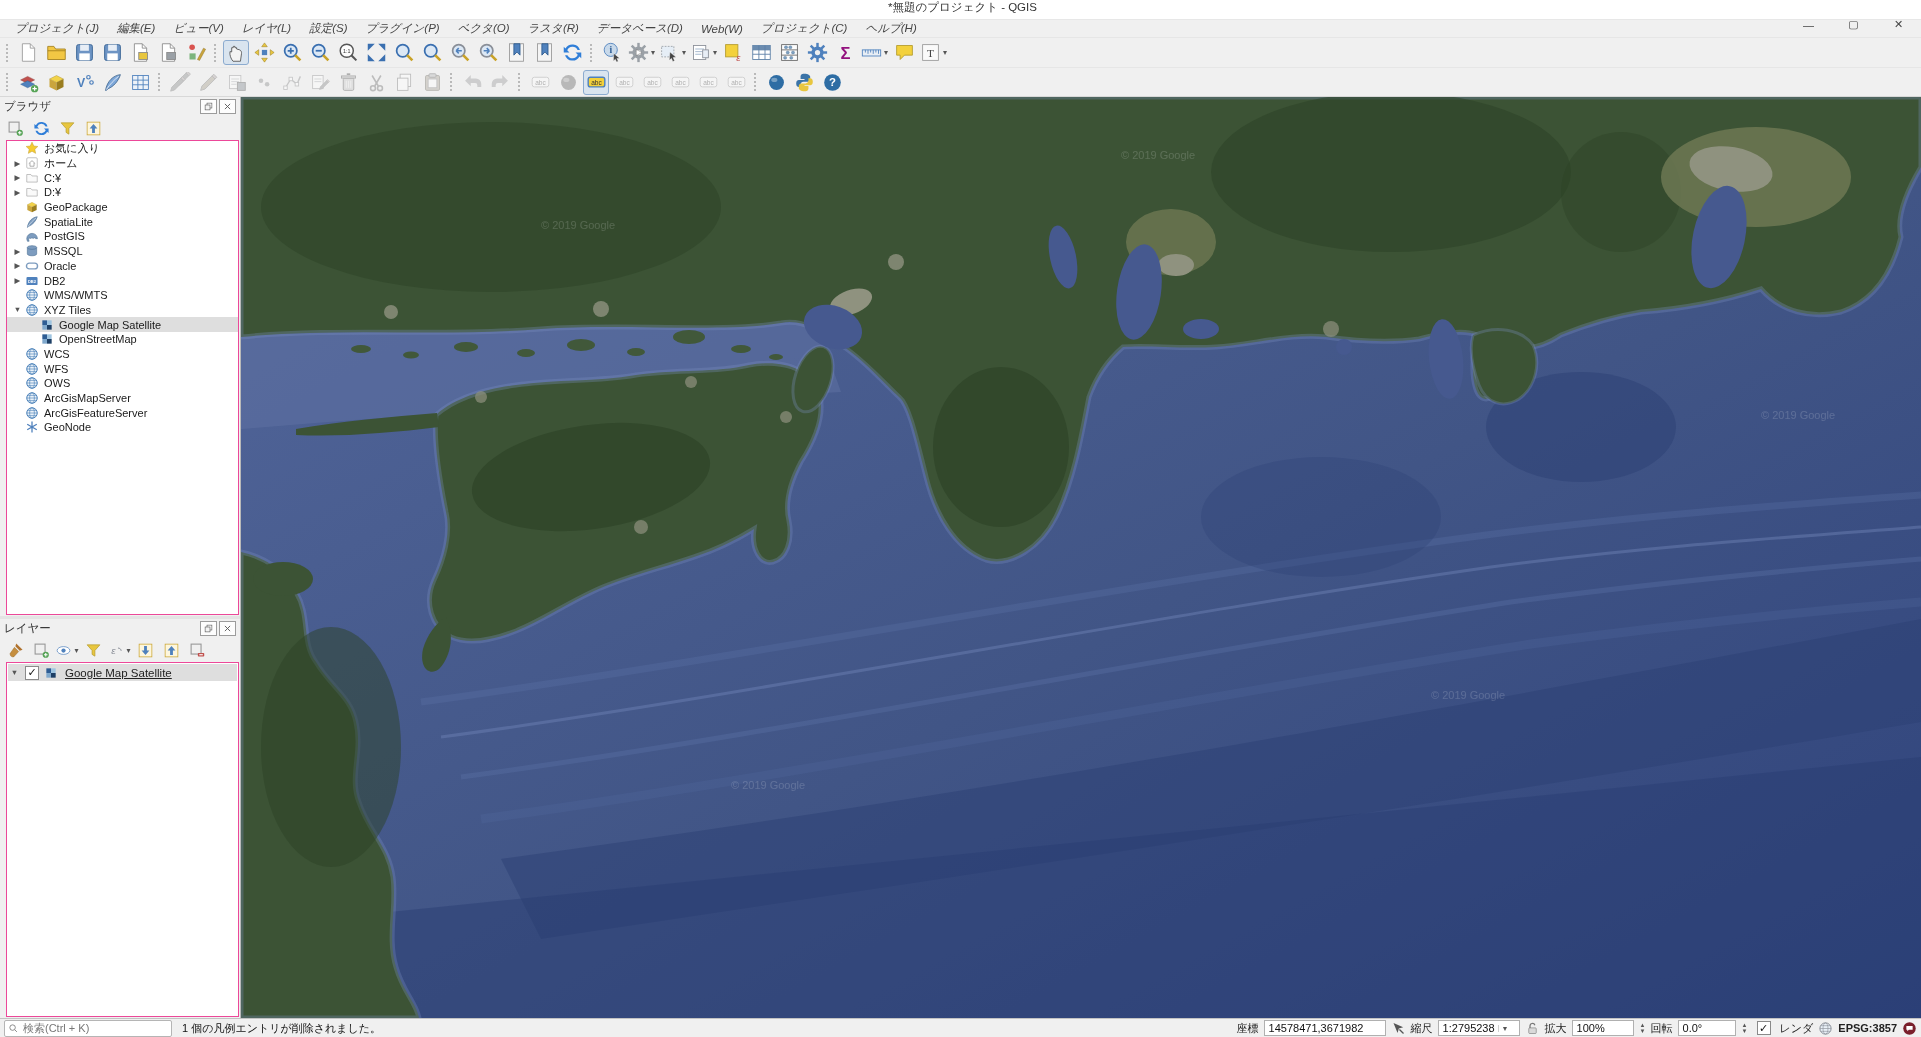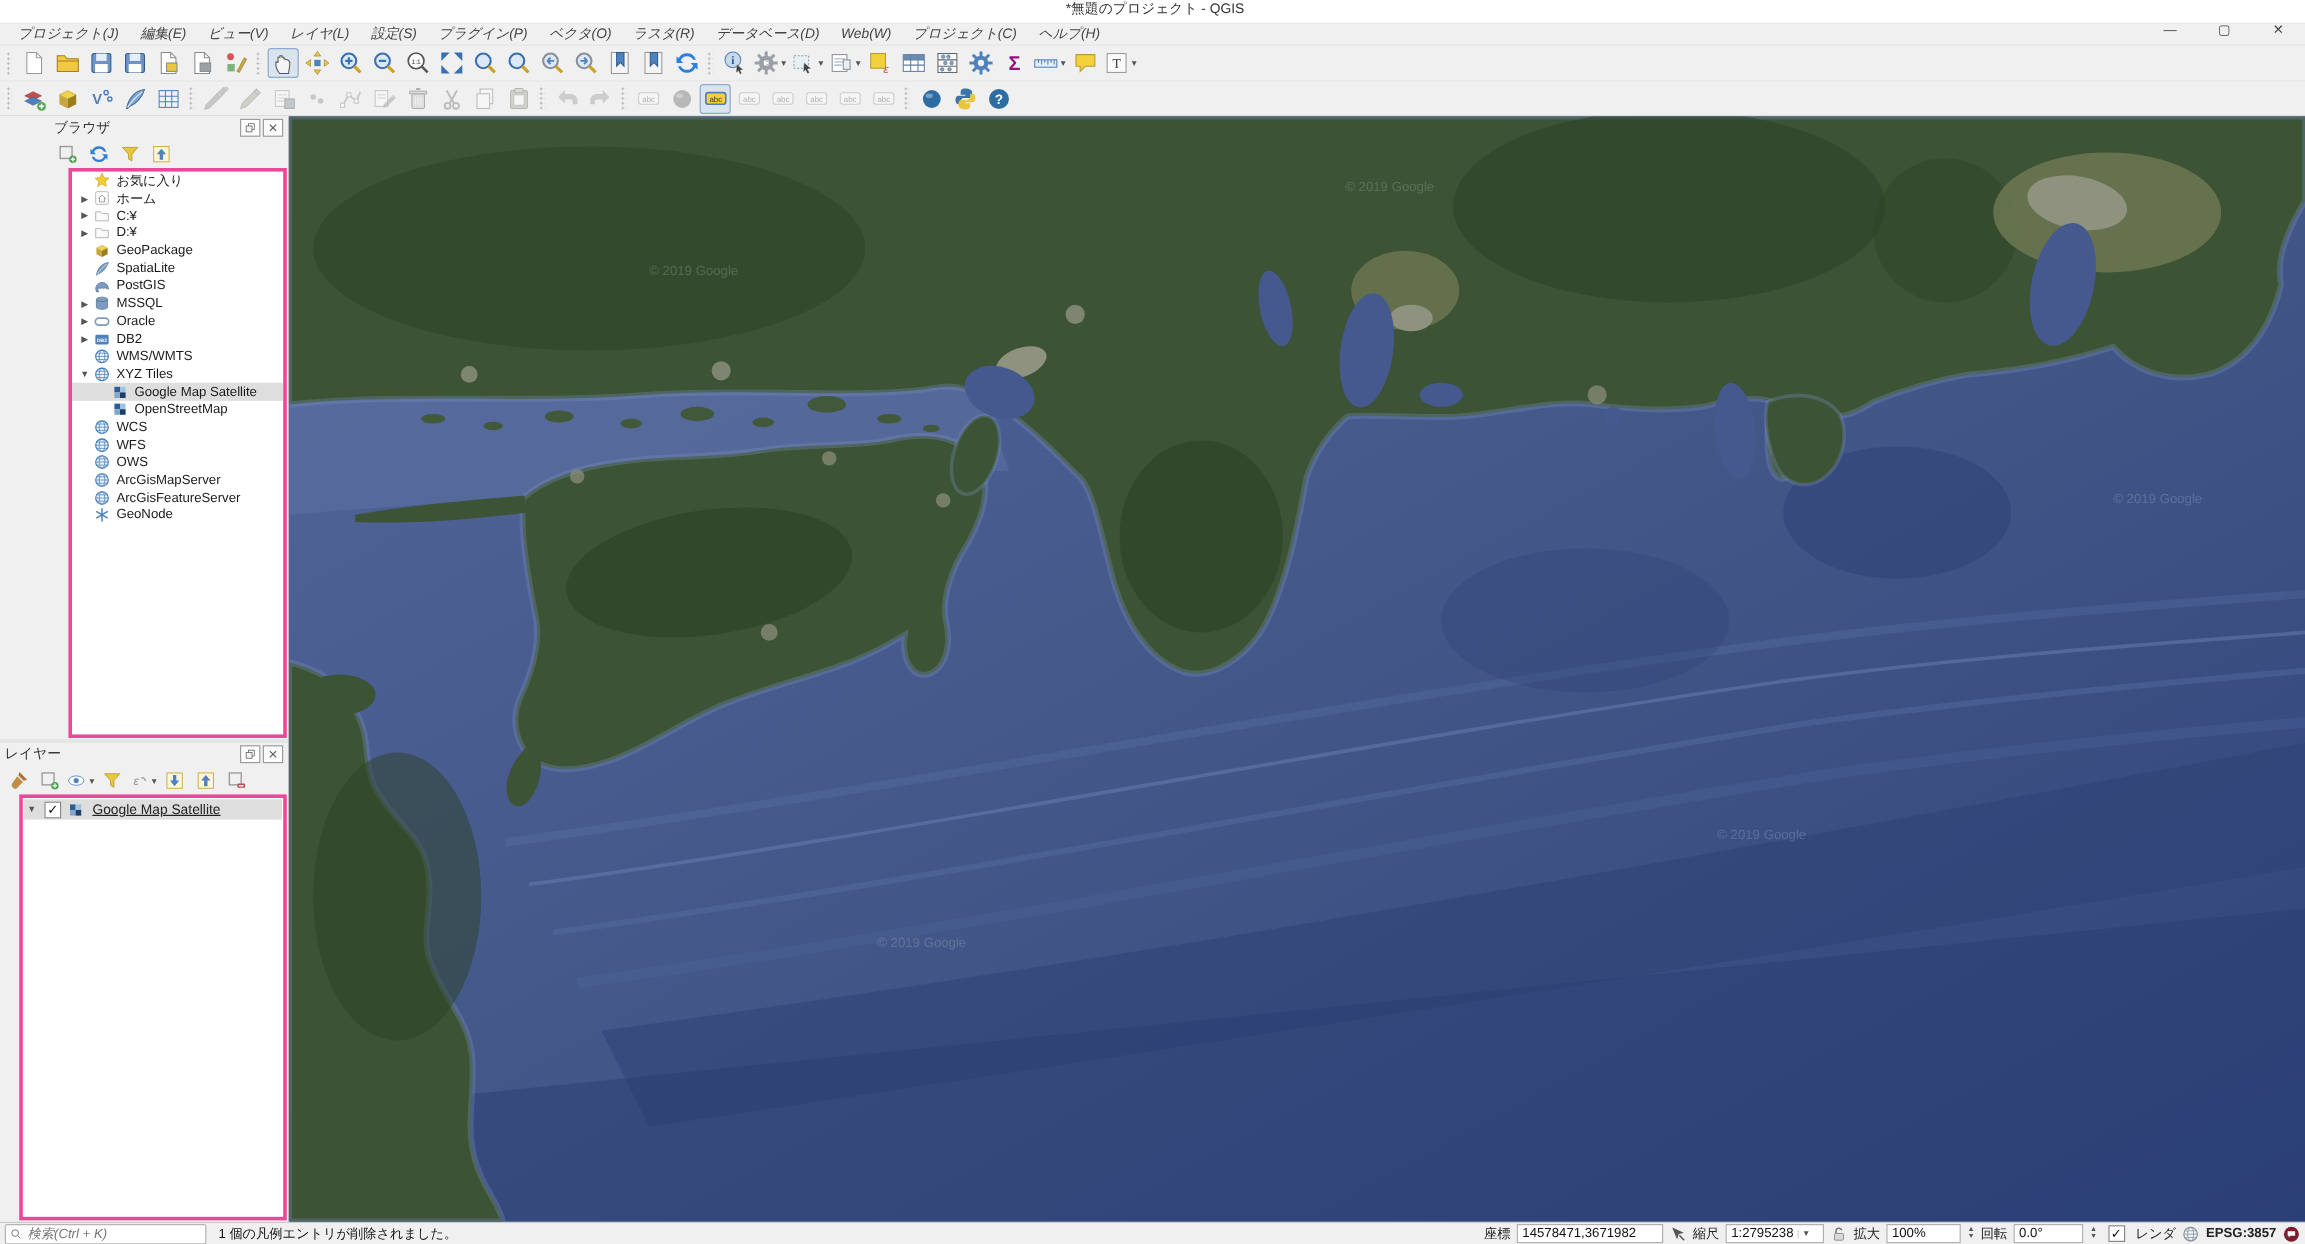--- a/index.html
+++ b/index.html
@@ -22,46 +22,46 @@
   .tbtn{height:25px;min-width:26px;display:inline-flex;align-items:center;justify-content:center;
         border-radius:3px;margin:0 1px;border:1px solid transparent;box-sizing:border-box;}
   .tbtn.act{background:#d9e4ef;border-color:#8cabcf;}
   .tbtn.off{opacity:.42;filter:grayscale(.85);}
   .ic{width:21px;height:21px;display:block;}
   .dd{font-size:8px;color:#555;margin-left:2px;}
   .main{display:flex;height:921px;}
   .leftcol{width:241px;display:flex;flex-direction:column;background:#f0f0f0;
            border-right:1px solid #b9b9b9;box-sizing:border-box;}
   .panel{display:flex;flex-direction:column;box-sizing:border-box;}
-  #browser-panel{height:522px;border-bottom:3px solid #e4e4e4;padding-left:41px;}
+  #browser-panel{height:522px;border-bottom:3px solid #e4e4e4;}
   #layers-panel{flex:1;}
   .ptitle{height:19px;display:flex;align-items:center;padding:0 4px;font-size:11.5px;color:#333;}
   .pbtns{margin-left:auto;display:flex;gap:2px;}
   .pbtn{width:15px;height:13px;border:1px solid #9c9c9c;background:#fdfdfd;display:flex;
         align-items:center;justify-content:center;}
   .pbtn svg{width:9px;height:9px;}
   .ptools{height:24px;display:flex;align-items:center;padding-left:3px;gap:2px;}
   .sbtn{width:24px;height:22px;display:inline-flex;align-items:center;justify-content:center;border-radius:2px;}
   .sbtn .ic{width:17px;height:17px;}
-  .treebox{flex:1;background:#ffffff;border:3px solid #ec4899;margin:0 1px 1px 16px;overflow:hidden;}
+  .treebox{flex:1;background:#ffffff;border:1px solid #ec4899;margin:0 1px 1px 6px;overflow:hidden;}
   .trow{display:flex;align-items:center;height:14.7px;font-size:11px;color:#1a1a1a;}
   .trow.sel{background:#dedede;}
   .arr{width:13px;font-size:7.5px;color:#555;text-align:center;flex:none;}
   .tic{width:14px;height:14px;margin:0 5px 0 1px;flex:none;}
   .tlabel{white-space:nowrap;}
   .lrow{display:flex;align-items:center;height:17px;font-size:11.5px;background:#dedede;margin:1px 1px 0 1px;}
   .cb{width:12px;height:12px;background:#fff;border:1px solid #8a8a8a;display:flex;align-items:center;
       justify-content:center;font-size:11px;color:#111;margin:0 4px;flex:none;}
   .lname{text-decoration:underline;margin-left:2px;}
   .mapwrap{flex:1;position:relative;background:#3d5185;}
   .mapwrap svg{display:block;width:100%;height:100%;}
   .statusbar{height:19px;background:#f0f0f0;border-top:1px solid #c3c3c3;display:flex;
              align-items:center;padding:0 4px;font-size:11px;color:#222;box-sizing:border-box;}
   .searchbox{width:160px;height:15px;background:#fff;border:1px solid #b5b5b5;border-radius:2px;
-             display:flex;align-items:center;padding:0 3px;color:#777;font-style:italic;}
+             display:flex;align-items:center;padding:0 3px;color:#777;}
   .searchbox svg{width:11px;height:11px;margin-right:4px;}
   .sbmsg{margin-left:10px;color:#111;}
   .sbright{margin-left:auto;display:flex;align-items:center;gap:5px;}
   .sblabel{font-weight:normal;font-size:11px;color:#222;}
   .sbox{background:#fff;border:1px solid #b0b0b0;height:14px;padding:0 4px;display:flex;
         align-items:center;font-size:11px;color:#111;}
   .spin{display:flex;flex-direction:column;font-size:6px;line-height:6px;color:#555;margin-left:1px;}
   .sbicon{width:15px;height:15px;}
   .ddown{font-size:7px;color:#555;padding:0 3px;border-left:1px solid #d0d0d0;margin-left:3px;}
 </style>

